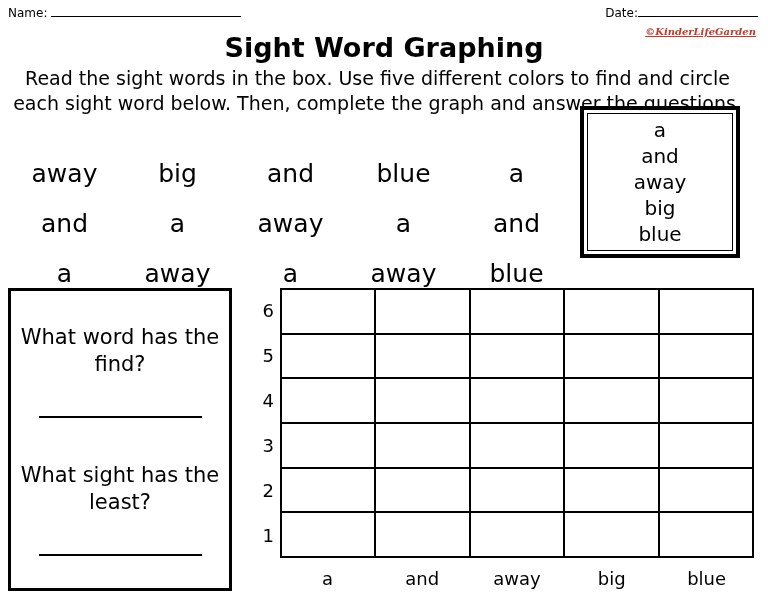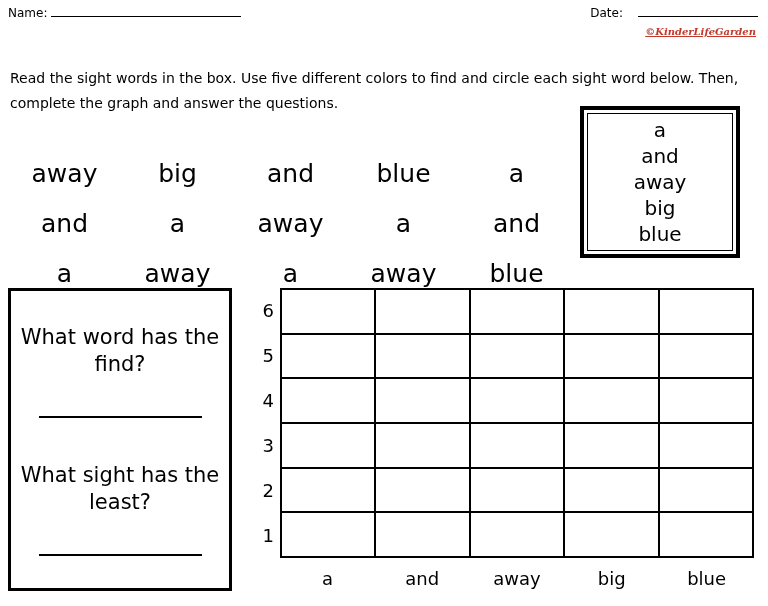--- a/index.html
+++ b/index.html
@@ -38,21 +38,21 @@
     border-bottom: 1px solid #000;
     height: 10px;
   }
   .date-line {
     position: absolute;
     right: 10px;
     top: 6px;
     font-size: 12px;
     display: flex;
     align-items: baseline;
-    gap: 15px;
+    gap: 0;
   }
   .date-line .rule {
     display: inline-block;
     width: 120px;
     border-bottom: 1px solid #000;
     height: 10px;
   }
   .credit {
     position: absolute;
     right: 12px;
@@ -75,22 +75,23 @@
     font-size: 27px;
     font-weight: bold;
     letter-spacing: 0px;
   }
 
   .instructions {
     position: absolute;
     left: 10px;
     top: 66px;
     width: 735px;
-    font-size: 14px;
+    font-size: 19px;
     line-height: 25px;
+    text-align: center;
   }
 
   
   .wordbox {
     position: absolute;
     left: 580px;
     top: 106px;
     width: 160px;
     height: 152px;
     border: 4px solid #000;
@@ -224,20 +225,21 @@
     <span class="rule"></span>
   </div>
 
   <div class="date-line">
     <span>Date:</span>
     <span class="rule"></span>
   </div>
 
   <div class="credit">©KinderLifeGarden</div>
 
+  <div class="title">Sight Word Graphing</div>
 
   <div class="instructions">Read the sight words in the box. Use five different colors to find and circle each sight word below. Then, complete the graph and answer the questions.</div>
 
   <div class="wordbox">
     <div class="wordbox-inner">
       <div>a</div>
       <div>and</div>
       <div>away</div>
       <div>big</div>
       <div>blue</div>

